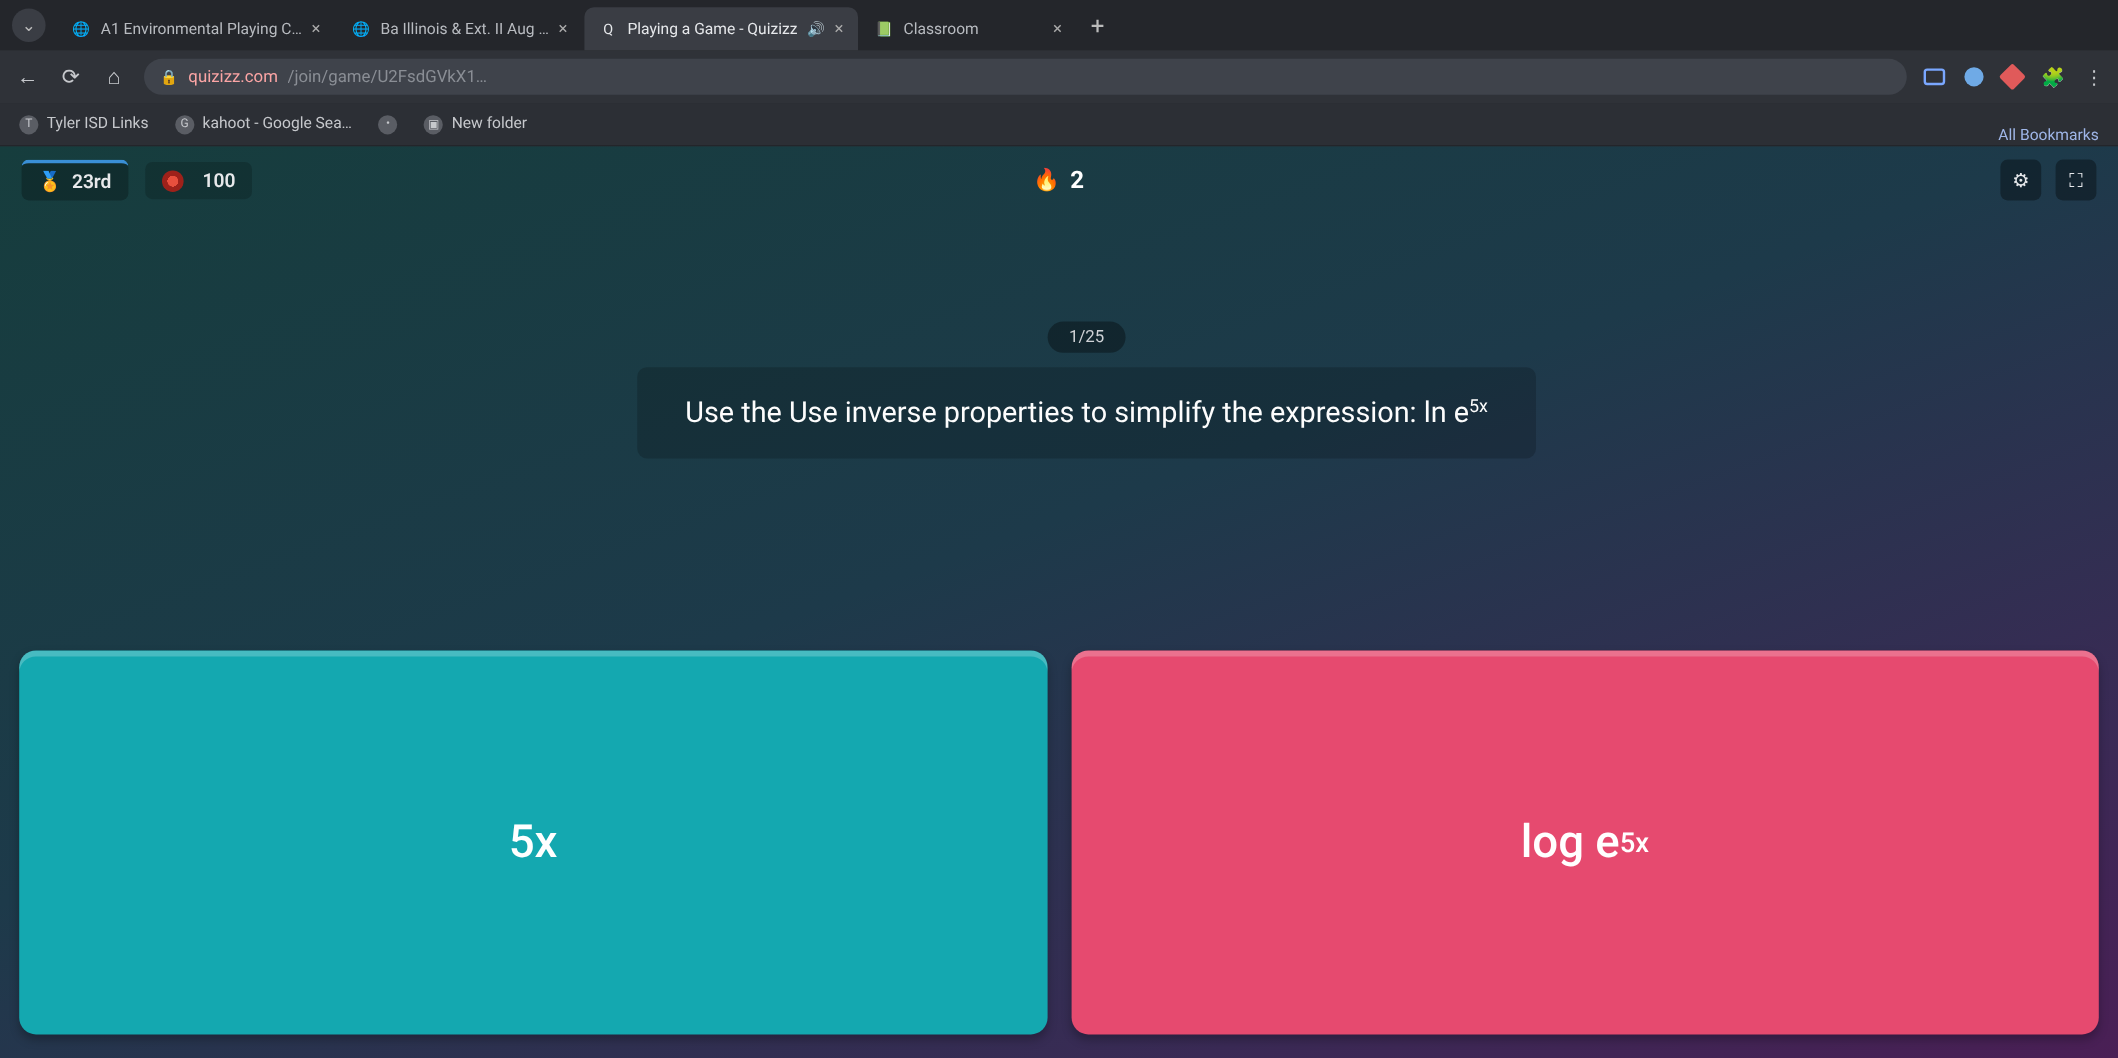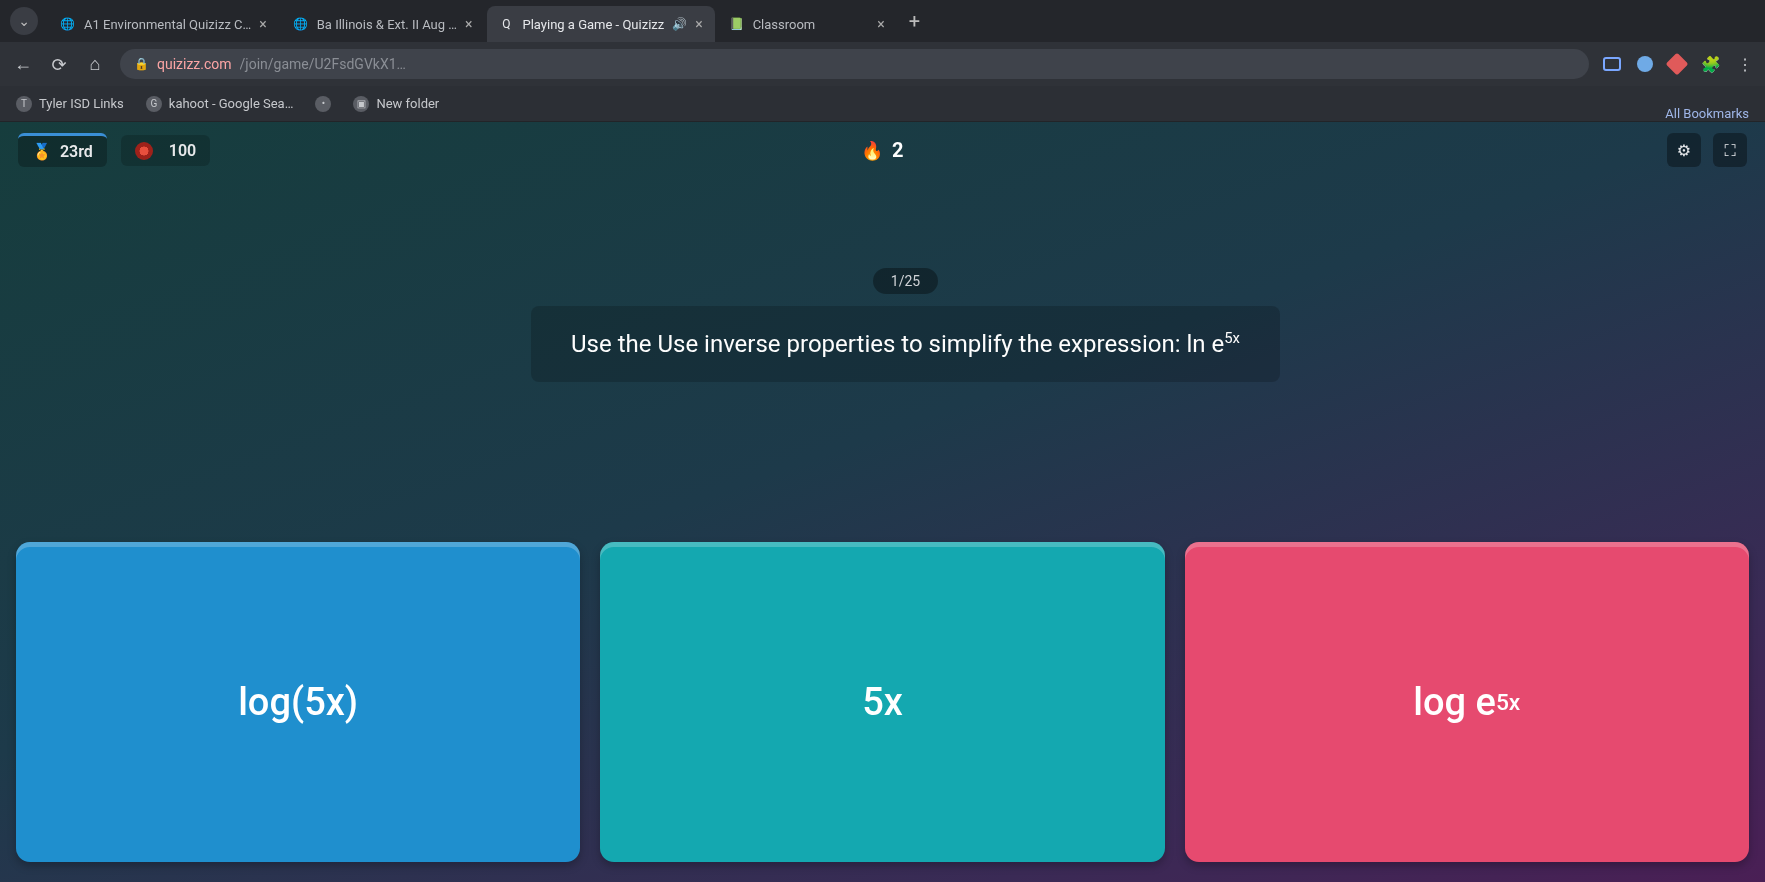--- a/index.html
+++ b/index.html
@@ -67,21 +67,21 @@
 </head>
 <body>
 
 <div class="browser-frame">
 
   <div class="tab-strip">
     <div class="left-caret">⌄</div>
 
     <div class="tab">
       <span class="favicon">🌐</span>
-      <span class="title">A1 Environmental Quizizz C…</span>
+      <span class="title">A1 Environmental Playing C…</span>
       <span class="close">×</span>
     </div>
 
     <div class="tab">
       <span class="favicon">🌐</span>
       <span class="title">Ba Illinois &amp; Ext. II Aug …</span>
       <span class="close">×</span>
     </div>
 
     <div class="tab active">
@@ -164,24 +164,20 @@
     </div>
 
     <div class="question-wrap">
       <div class="q-counter">1/25</div>
       <div class="question-box">
         <span>Use the Use inverse properties to simplify the expression: ln e</span><sup>5x</sup>
       </div>
     </div>
 
     <div class="answers">
-      <div class="answer a0">
-        <span>log(5x)</span>
-          <sup></sup>
-      </div>
       <div class="answer a1">
         <span>5x</span>
           <sup></sup>
       </div>
       <div class="answer a3">
         <span>log e</span>
           <sup>5x</sup>
       </div>
     </div>
 

